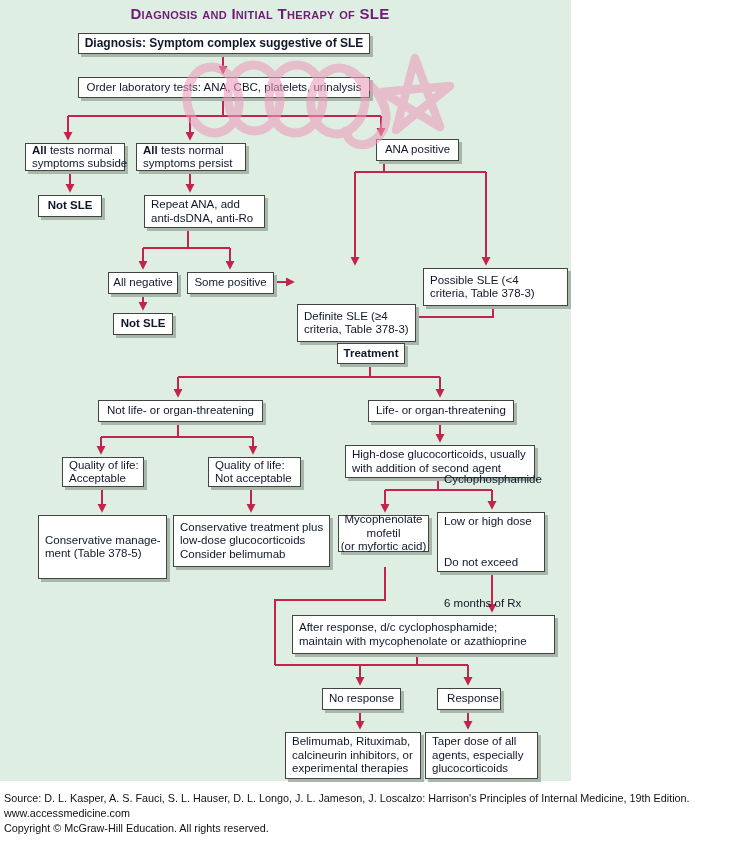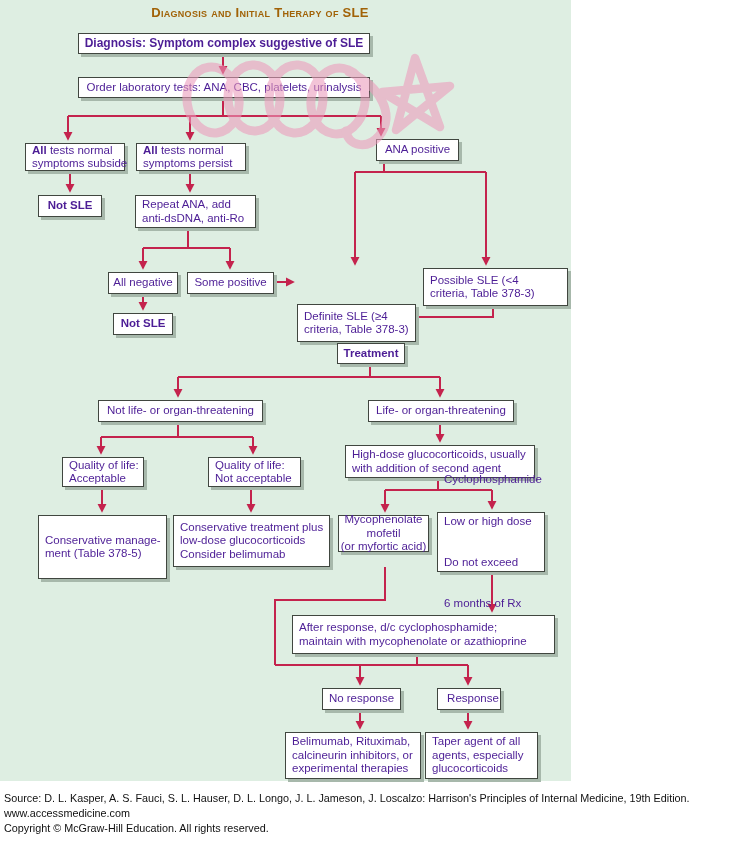--- a/index.html
+++ b/index.html
@@ -1,29 +1,29 @@
 <!DOCTYPE html>
 <html><head>
 <meta charset="utf-8">
 <style>
   html,body{margin:0;padding:0;}
   body{width:729px;height:842px;background:#ffffff;position:relative;
        font-family:"Liberation Sans",sans-serif;overflow:hidden;}
   #stage{position:absolute;left:0;top:0;width:729px;height:842px;}
   #panel{position:absolute;left:0;top:0;width:571px;height:781px;background:#deeee2;}
   #title{position:absolute;left:0;top:5px;width:520px;text-align:center;
-         font-size:13px;font-weight:bold;color:#a16207;
+         font-size:15px;font-weight:bold;color:#701a75;
          font-variant:small-caps;letter-spacing:.3px;z-index:2;}
   svg.layer{position:absolute;left:0;top:0;}
   #connectors{z-index:1;}
   #scribble{z-index:3;pointer-events:none;}
   .box{position:absolute;z-index:2;background:#ffffff;border:1.3px solid #40463f;
        box-shadow:3px 3px 0 #a7b8ab;box-sizing:border-box;
        display:flex;flex-direction:column;justify-content:center;
-       font-size:11.5px;line-height:1.17;color:#4c1d95;padding:1px 6px;}
+       font-size:11.5px;line-height:1.17;color:#0f172a;padding:1px 6px;}
   .left{align-items:flex-start;text-align:left;}
   .center{align-items:center;text-align:center;}
   .bold{font-weight:bold;}
   .ln{white-space:nowrap;}
   #footer{position:absolute;left:4px;top:791px;width:725px;z-index:2;
           font-size:10.8px;line-height:1.4;color:#101010;}
   #footer .fln{white-space:nowrap;}
 </style>
 </head>
 <body>
@@ -98,21 +98,21 @@
   </div>
 
   <div class="box center" style="left:343px;top:139px;width:83px;height:22px;margin-left:33px;">
     <div class="ln">ANA positive</div>
   </div>
 
   <div class="box center bold" style="left:38px;top:195px;width:64px;height:22px;">
     <div class="ln">Not SLE</div>
   </div>
 
-  <div class="box left" style="left:135px;top:195px;width:121px;height:33px;">
+  <div class="box left" style="left:144px;top:195px;width:121px;height:33px;">
     <div class="ln">Repeat ANA, add</div>
     <div class="ln">anti-dsDNA, anti-Ro</div>
   </div>
 
   <div class="box center" style="left:108px;top:272px;width:70px;height:22px;">
     <div class="ln">All negative</div>
   </div>
 
   <div class="box center" style="left:187px;top:272px;width:87px;height:22px;">
     <div class="ln">Some positive</div>
@@ -196,21 +196,21 @@
     <div class="ln">Response</div>
   </div>
 
   <div class="box left" style="left:285px;top:732px;width:136px;height:47px;">
     <div class="ln">Belimumab, Rituximab,</div>
     <div class="ln">calcineurin inhibitors, or</div>
     <div class="ln">experimental therapies</div>
   </div>
 
   <div class="box left" style="left:425px;top:732px;width:113px;height:47px;">
-    <div class="ln">Taper agent of all</div>
+    <div class="ln">Taper dose of all</div>
     <div class="ln">agents, especially</div>
     <div class="ln">glucocorticoids</div>
   </div>
 
   <svg id="scribble" class="layer" width="729" height="842" viewBox="0 0 729 842">
     <g stroke="#ec9abb" stroke-width="9" fill="none" opacity="0.58" stroke-linecap="round" stroke-linejoin="round">
       <ellipse cx="213" cy="100" rx="26" ry="33" transform="rotate(-8 213 100)"></ellipse>
       <ellipse cx="254" cy="98" rx="26" ry="33" transform="rotate(-3 254 98)"></ellipse>
       <ellipse cx="296" cy="99" rx="27" ry="34" transform="rotate(4 296 99)"></ellipse>
       <ellipse cx="338" cy="101" rx="27" ry="33" transform="rotate(9 338 101)"></ellipse>

